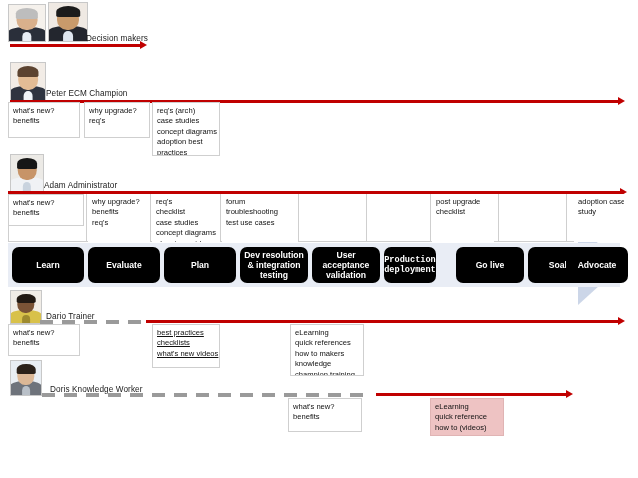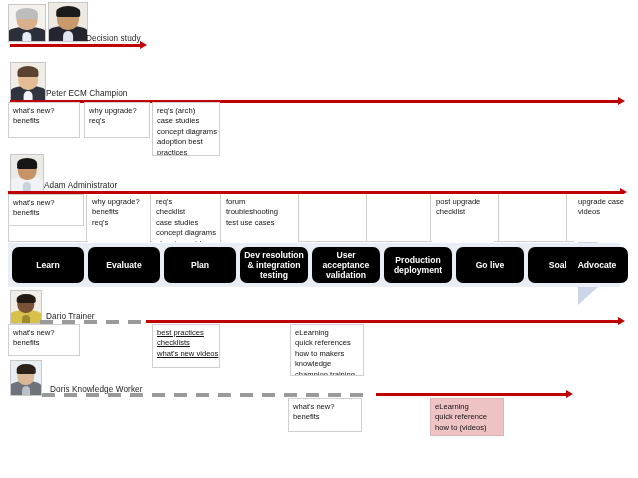--- a/index.html
+++ b/index.html
@@ -201,21 +201,21 @@
       </div>
       <div class="avatar" style="left: 48px; top: 2px; width: 40px; height: 40px;">
         <div class="face">
           <div class="bg" style="background: rgb(239, 233, 227);"></div>
           <div class="body" style="background: rgb(35, 38, 46);"></div>
           <div class="head" style="background: rgb(200, 154, 107);"></div>
           <div class="hair" style="background: rgb(27, 27, 27);"></div>
           <div class="collar" style="background: rgb(223, 230, 239);"></div>
         </div>
       </div>
-      <div class="persona-name" style="left: 86px; top: 34px;">Decision study</div>
+      <div class="persona-name" style="left: 86px; top: 34px;">Decision makers</div>
       <div class="red-line" style="left: 10px; top: 44px; width: 130px;"></div>
       <div class="red-head" style="left: 140px; top: 41px;"></div>
       <div class="avatar" style="left: 10px; top: 62px; width: 36px; height: 40px;">
         <div class="face">
           <div class="bg" style="background: rgb(242, 236, 230);"></div>
           <div class="body" style="background: rgb(47, 52, 64);"></div>
           <div class="head" style="background: rgb(227, 188, 149);"></div>
           <div class="hair" style="background: rgb(92, 67, 48);"></div>
           <div class="collar" style="background: rgb(240, 244, 248);"></div>
         </div>
@@ -269,22 +269,22 @@
       <div class="tbox noborder" style="left: 222px; top: 194px; width: 76px; height: 48px;">
         <span class="ln">forum</span>
         <span class="ln">troubleshooting</span>
         <span class="ln">test use cases</span>
       </div>
       <div class="tbox noborder" style="left: 432px; top: 194px; width: 62px; height: 48px;">
         <span class="ln">post upgrade</span>
         <span class="ln">checklist</span>
       </div>
       <div class="tbox noborder" style="left: 574px; top: 194px; width: 50px; height: 48px;">
-        <span class="ln">upgrade case</span>
-        <span class="ln">videos</span>
+        <span class="ln">adoption case</span>
+        <span class="ln">study</span>
       </div>
       <div class="avatar" style="left: 10px; top: 290px; width: 32px; height: 34px;">
         <div class="face">
           <div class="bg" style="background: rgb(241, 237, 231);"></div>
           <div class="body" style="background: rgb(216, 193, 74);"></div>
           <div class="head" style="background: rgb(122, 83, 54);"></div>
           <div class="hair" style="background: rgb(34, 26, 20);"></div>
           <div class="collar" style="background: rgb(158, 138, 46);"></div>
         </div>
       </div>
@@ -340,21 +340,21 @@
       </div>
       <div class="phase-btn" style="left: 164px; width: 72px;">
         <span>Plan</span>
       </div>
       <div class="phase-btn" style="left: 240px; width: 68px;">
         <span>Dev resolution<br>&amp; integration<br>testing</span>
       </div>
       <div class="phase-btn" style="left: 312px; width: 68px;">
         <span>User<br>acceptance<br>validation</span>
       </div>
-      <div class="phase-btn" style="left: 384px; width: 68px;">
+      <div class="phase-btn" style="left: 384px; width: 52px; font-family: Liberation Mono, monospace;">
         <span>Production<br>deployment</span>
       </div>
       <div class="phase-btn" style="left: 456px; width: 68px;">
         <span>Go live</span>
       </div>
       <div class="phase-btn" style="left: 528px; width: 62px;">
         <span>Soak</span>
       </div>
       <div class="phase-btn" style="left: 566px; width: 62px;">
         <span>Advocate</span>

